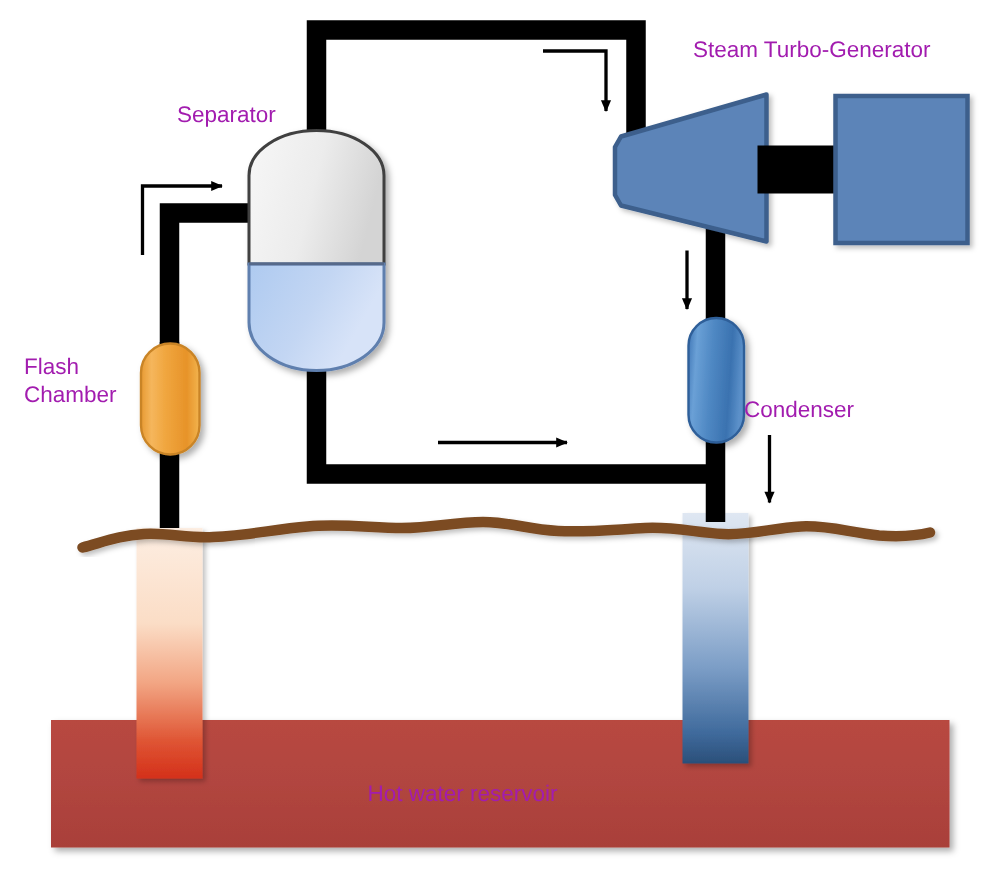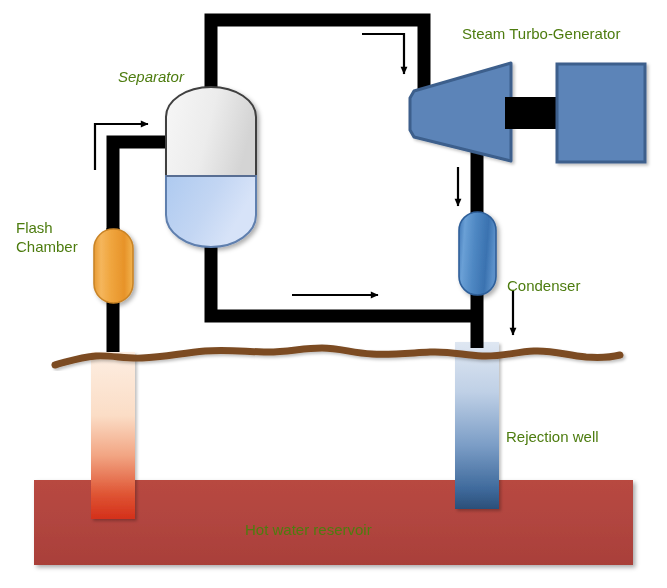--- a/index.html
+++ b/index.html
@@ -19,31 +19,31 @@
   }
   #diagram-svg {
     position: absolute;
     left: 0;
     top: 0;
     width: 667px;
     height: 588px;
   }
   .label {
     position: absolute;
-    color: #4d7c0f;
+    color: #a21caf;
     font-family: "Liberation Sans", sans-serif;
     font-size: 15px;
     line-height: 19px;
     white-space: pre;
     letter-spacing: 0px;
   }
-  #label-separator { left: 118px; top: 67px; font-style: italic; }
+  #label-separator { left: 118px; top: 67px; }
   #label-turbo { left: 462px; top: 24px; }
-  #label-condenser { left: 507px; top: 264px; margin-top: 12px; }
-  #label-flash { left: 16px; top: 218px; }
+  #label-condenser { left: 496px; top: 264px; }
+  #label-flash { left: 16px; top: 235px; }
   #label-production { left: 146px; top: 427px; }
   #label-rejection { left: 506px; top: 427px; }
   #label-reservoir { left: 245px; top: 486px; margin-top: 34px; }
 </style>
 </head>
 <body>
 
 <div id="stage">
 
   <svg id="diagram-svg" viewBox="0 0 667 588">
@@ -189,17 +189,16 @@
 
   <div class="label" id="label-separator">Separator</div>
 
   <div class="label" id="label-turbo">Steam Turbo-Generator</div>
 
   <div class="label" id="label-condenser">Condenser</div>
 
   <div class="label" id="label-flash"><span>Flash</span><br><span>Chamber</span></div>
 
 
-  <div class="label" id="label-rejection">Rejection well</div>
 
   <div class="label" id="label-reservoir">Hot water reservoir</div>
 
 </div>
 
 </body></html>

